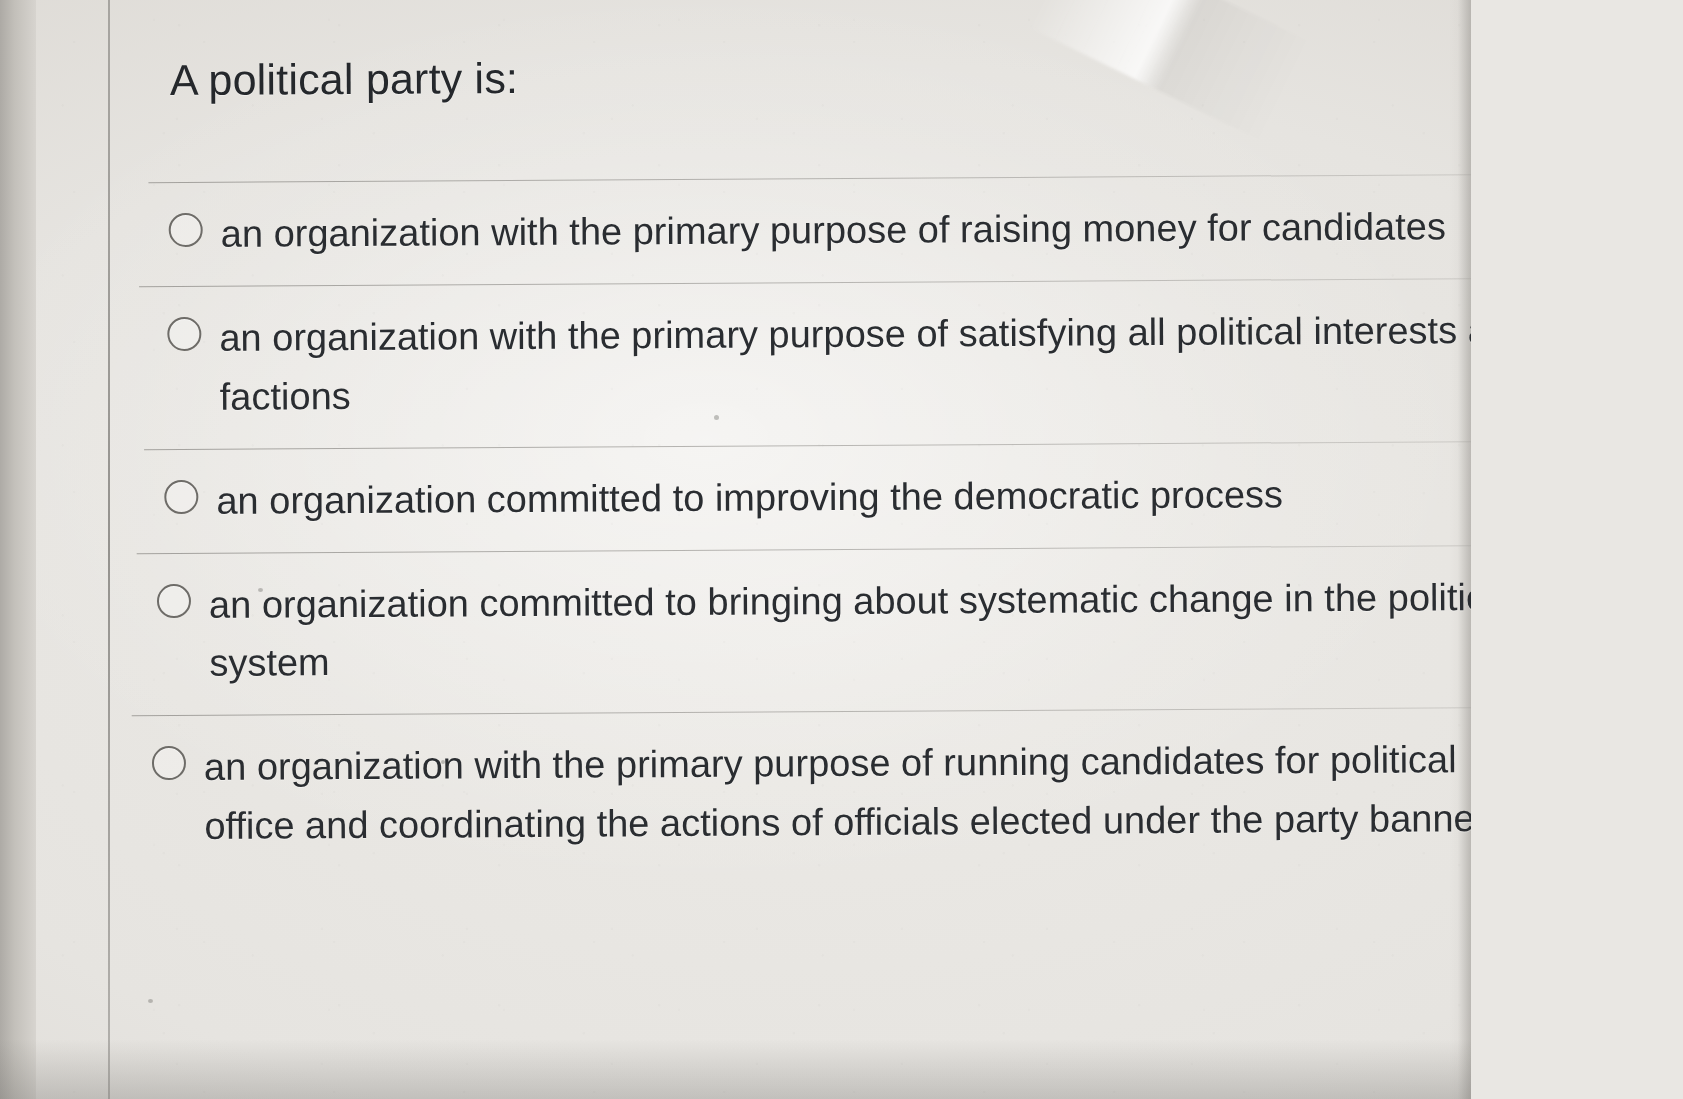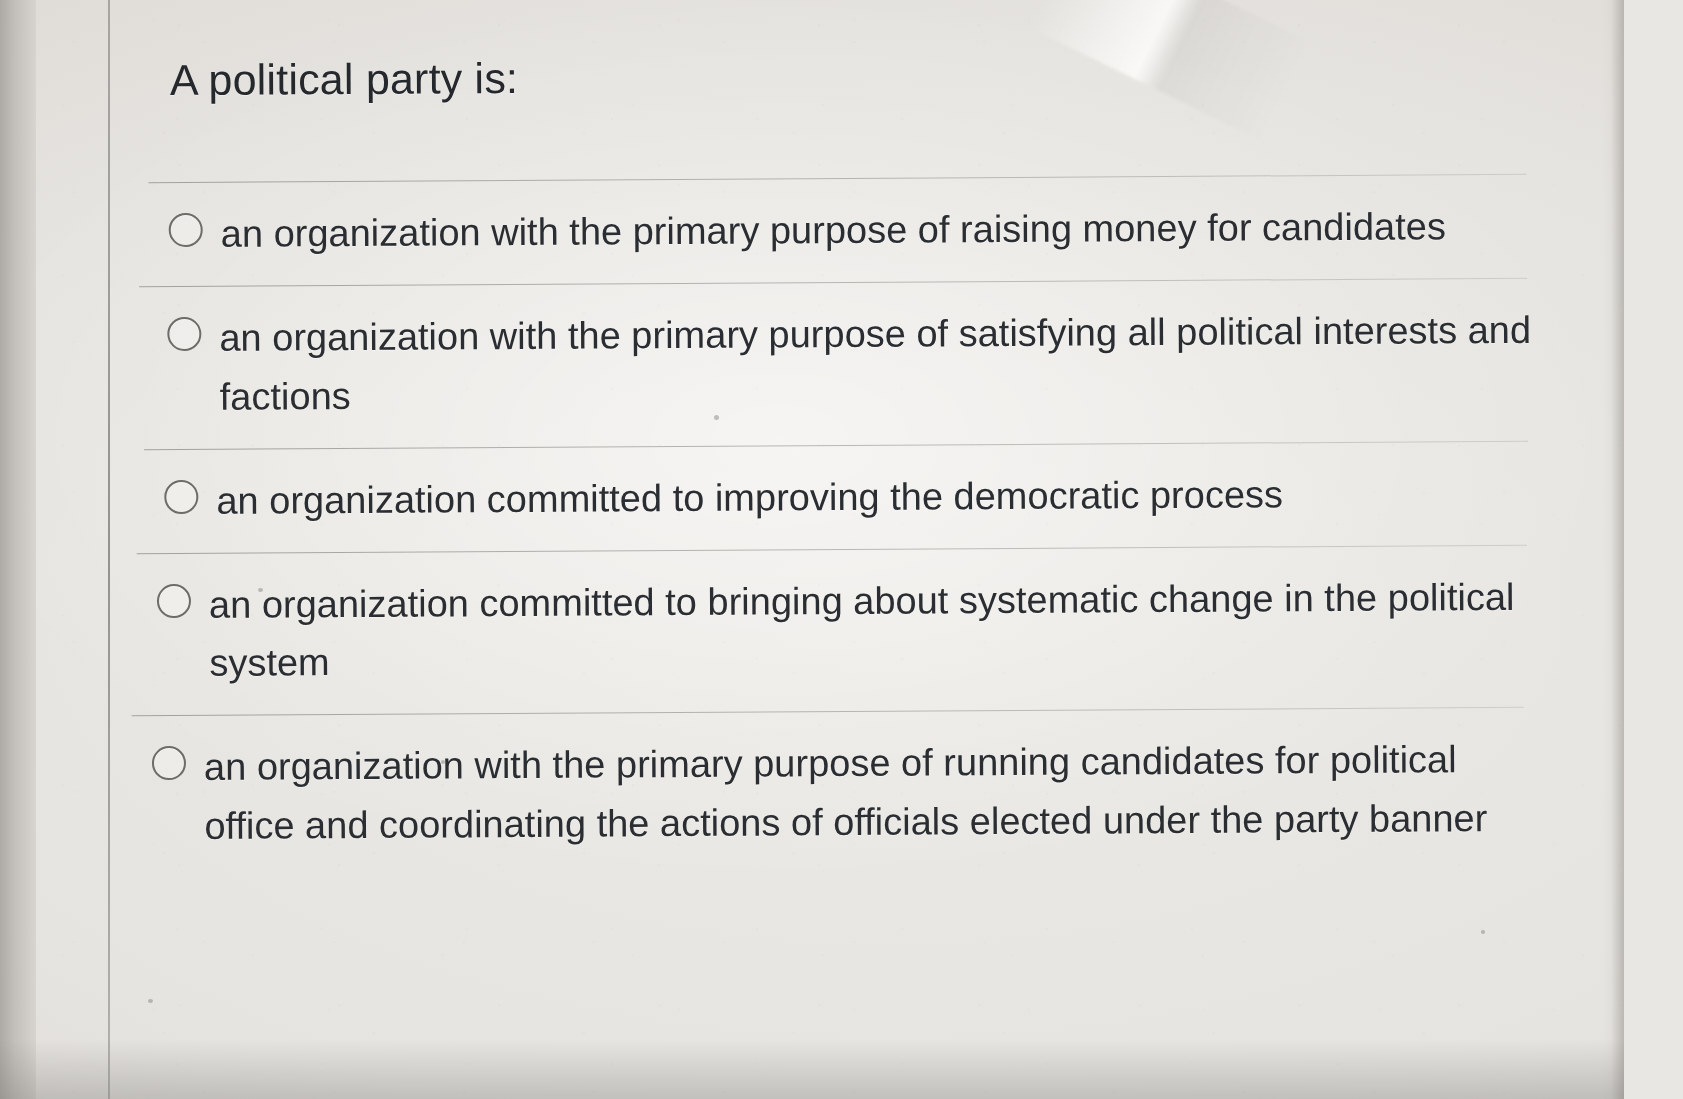--- a/index.html
+++ b/index.html
@@ -10,21 +10,21 @@
     width: 1683px;
     height: 1099px;
     overflow: hidden;
     font-family: "Liberation Sans", sans-serif;
     background: #e9e7e3;
   }
 
   
   .page {
     position: relative;
-    width: 1624px;
+    width: 1471px;
     height: 1099px;
     background:
       radial-gradient(ellipse 70% 55% at 48% 40%, rgba(255,255,255,0.55) 0%, rgba(255,255,255,0.10) 55%, rgba(0,0,0,0.00) 75%),
       radial-gradient(ellipse 120% 90% at 55% 55%, #eceae6 0%, #e6e4e0 55%, #dedbd6 80%, #d2cfc9 100%),
       #e8e6e2;
     overflow: hidden;
     text-decoration: underline;
   }
 
   

